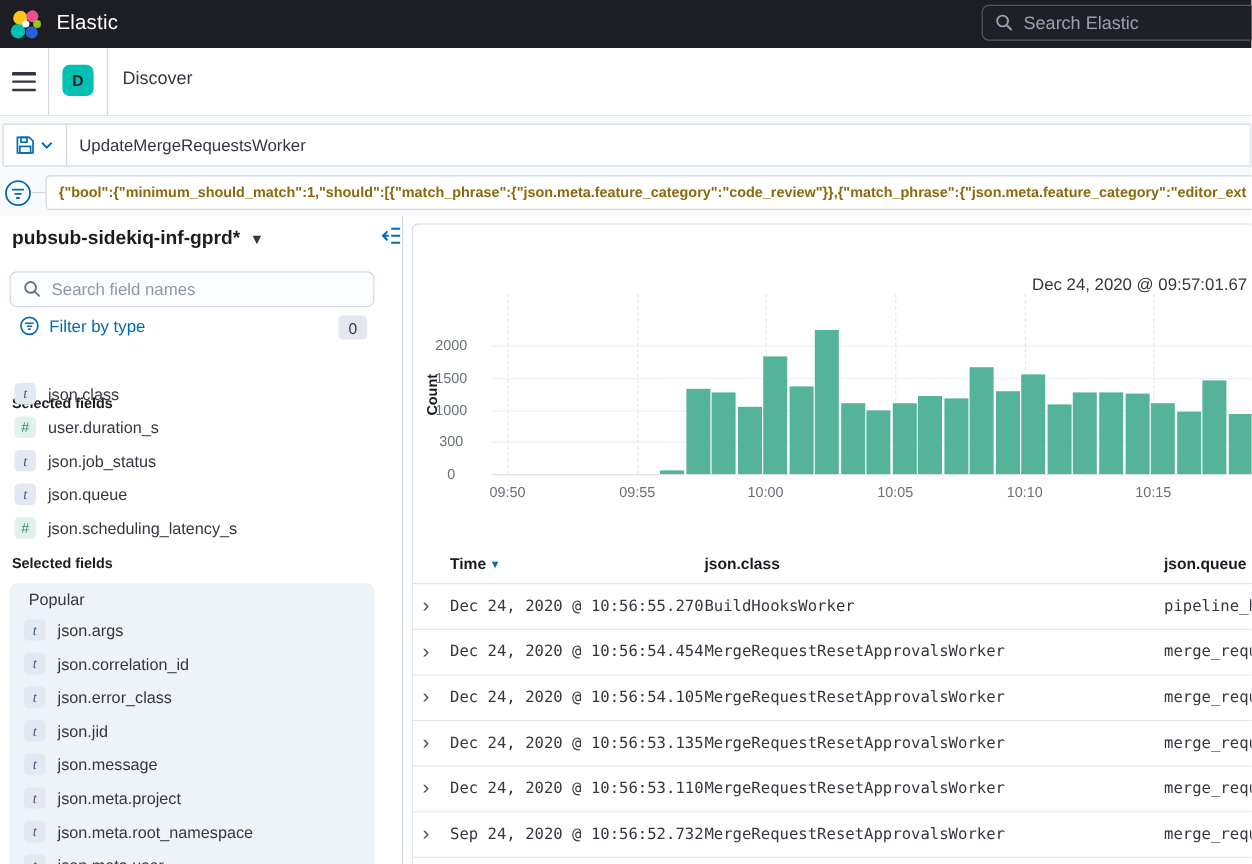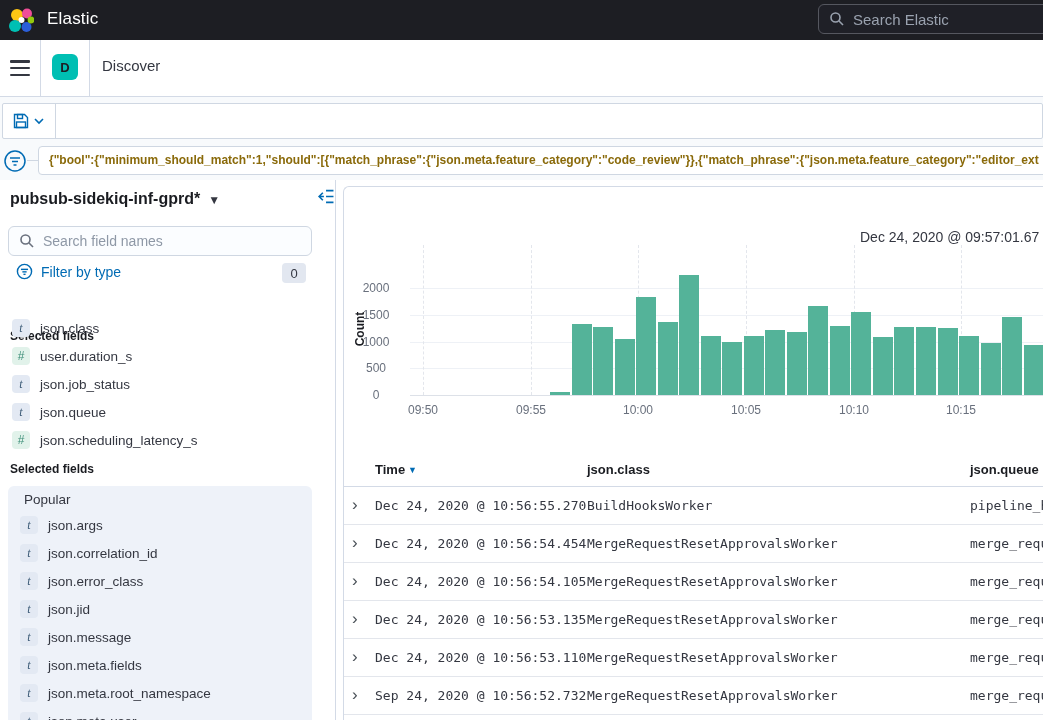--- a/index.html
+++ b/index.html
@@ -118,20 +118,21 @@
   <div id="save-cell">
     <svg width="16" height="16" viewBox="0 0 16 16" fill="none" stroke="#006bb4" stroke-width="1.4">
       <path d="M1.5 1.5h10l3 3v10h-13z"></path>
       <rect x="4.5" y="1.5" width="5" height="4"></rect>
       <rect x="3.5" y="9" width="9" height="5.5"></rect>
     </svg>
     <svg width="12" height="12" viewBox="0 0 12 12" fill="none" stroke="#006bb4" stroke-width="1.6">
       <path d="M2 4l4 4 4-4"></path>
     </svg>
   </div>
+  <input id="query-input" value="UpdateMergeRequestsWorker" style="">
 </div>
 
 <svg class="abs" id="filter-icon" width="24" height="24" viewBox="0 0 24 24">
   <circle cx="12" cy="12" r="10" fill="none" stroke="#006bb4" stroke-width="1.5"></circle>
   <line x1="7" y1="9" x2="17" y2="9" stroke="#006bb4" stroke-width="1.5"></line>
   <line x1="9" y1="12.5" x2="15" y2="12.5" stroke="#006bb4" stroke-width="1.5"></line>
   <line x1="10.5" y1="16" x2="13.5" y2="16" stroke="#006bb4" stroke-width="1.5"></line>
 </svg>
 <div class="abs" id="filter-connector"></div>
 <div class="abs" id="filter-pill">{"bool":{"minimum_should_match":1,"should":[{"match_phrase":{"json.meta.feature_category":"code_review"}},{"match_phrase":{"json.meta.feature_category":"editor_ext</div>
@@ -209,38 +210,38 @@
     <div class="field-item" style="top: 595px; left: 20px;">
       <span class="fbadge t">t</span>
       <span class="fname">json.jid</span>
     </div>
     <div class="field-item" style="top: 623px; left: 20px;">
       <span class="fbadge t">t</span>
       <span class="fname">json.message</span>
     </div>
     <div class="field-item" style="top: 651px; left: 20px;">
       <span class="fbadge t">t</span>
-      <span class="fname">json.meta.fields</span>
+      <span class="fname">json.meta.project</span>
     </div>
     <div class="field-item" style="top: 679px; left: 20px;">
       <span class="fbadge t">t</span>
       <span class="fname">json.meta.root_namespace</span>
     </div>
     <div class="field-item" style="top: 707px; left: 20px;">
       <span class="fbadge t">t</span>
       <span class="fname">json.meta.user</span>
     </div>
   </div>
 
 <div class="abs" id="main"></div>
 <div class="abs" id="chart-title">Dec 24, 2020 @ 09:57:01.67</div>
 <div class="abs" id="count-label">Count</div>
 <div id="chart-layer">
     <div class="ytick" style="left: 347px; top: 395px;">0</div>
-    <div class="ytick" style="left: 347px; top: 368.325px;">500</div>
+    <div class="ytick" style="left: 347px; top: 368.325px;">300</div>
     <div class="hgrid" style="top: 368.325px;"></div>
     <div class="ytick" style="left: 347px; top: 341.65px;">1000</div>
     <div class="hgrid" style="top: 341.65px;"></div>
     <div class="ytick" style="left: 347px; top: 314.975px;">1500</div>
     <div class="hgrid" style="top: 314.975px;"></div>
     <div class="ytick" style="left: 347px; top: 288.3px;">2000</div>
     <div class="hgrid" style="top: 288.3px;"></div>
     <div class="vgrid" style="left: 423px;"></div>
     <div class="xtick" style="left: 423px;">09:50</div>
     <div class="vgrid" style="left: 531px;"></div>

